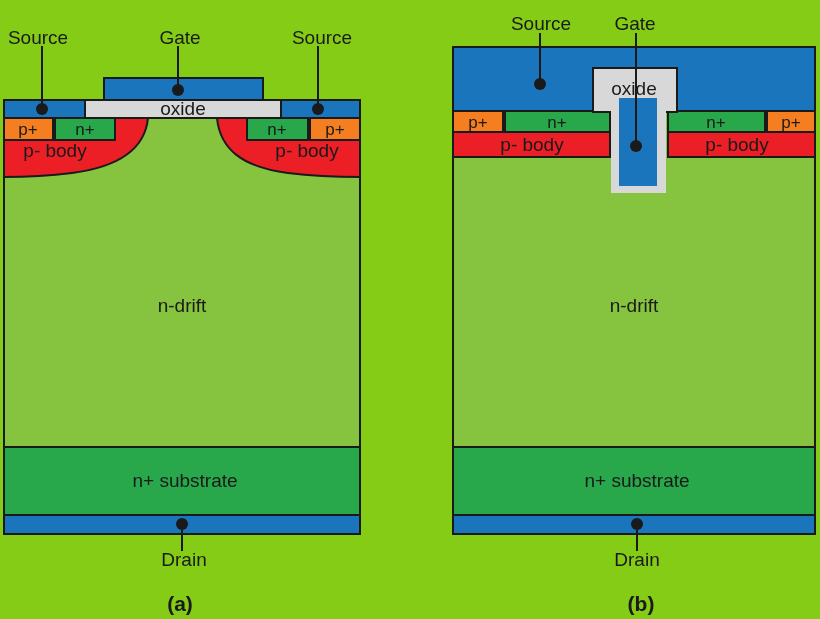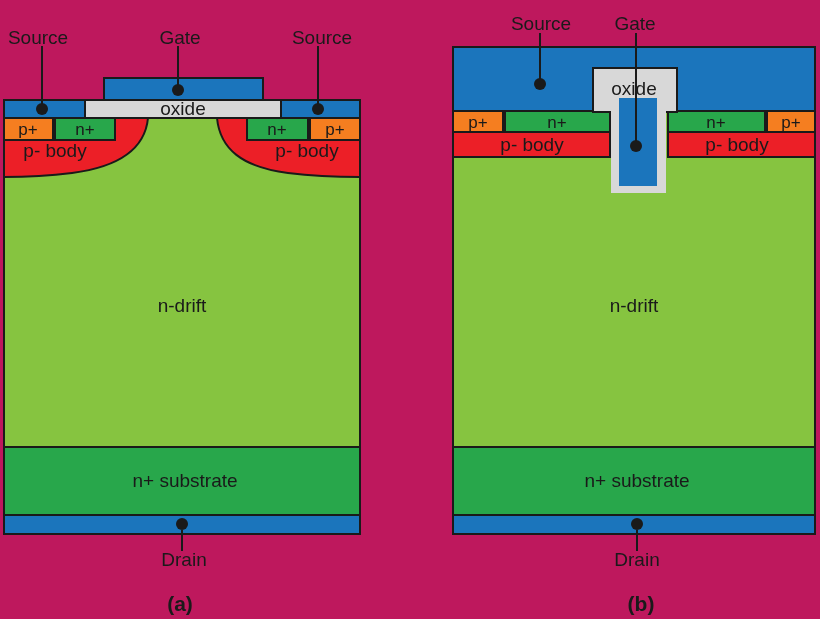--- a/index.html
+++ b/index.html
@@ -1,16 +1,16 @@
 <!DOCTYPE html>
 <html><head>
 <meta charset="utf-8">
 <style>
   html,body{margin:0;padding:0;background:#ffffff;}
-  .stage{width:820px;height:619px;position:relative;background:#be185d;overflow:hidden;}
+  .stage{width:820px;height:619px;position:relative;background:#84cc16;overflow:hidden;}
   svg text{font-family:"Liberation Sans", sans-serif;fill:#1a1a1a;}
   .outlined{stroke:#1a1a1a;stroke-width:2px;}
   .plain{stroke:none;}
   .leader{stroke:#1a1a1a;stroke-width:2px;fill:none;}
   .t-lbl{font-size:19px;text-anchor:middle;}
   .t-sm{font-size:17px;text-anchor:middle;}
   .t-cap{font-size:21px;font-weight:bold;text-anchor:middle;}
 </style>
 </head>
 <body>

